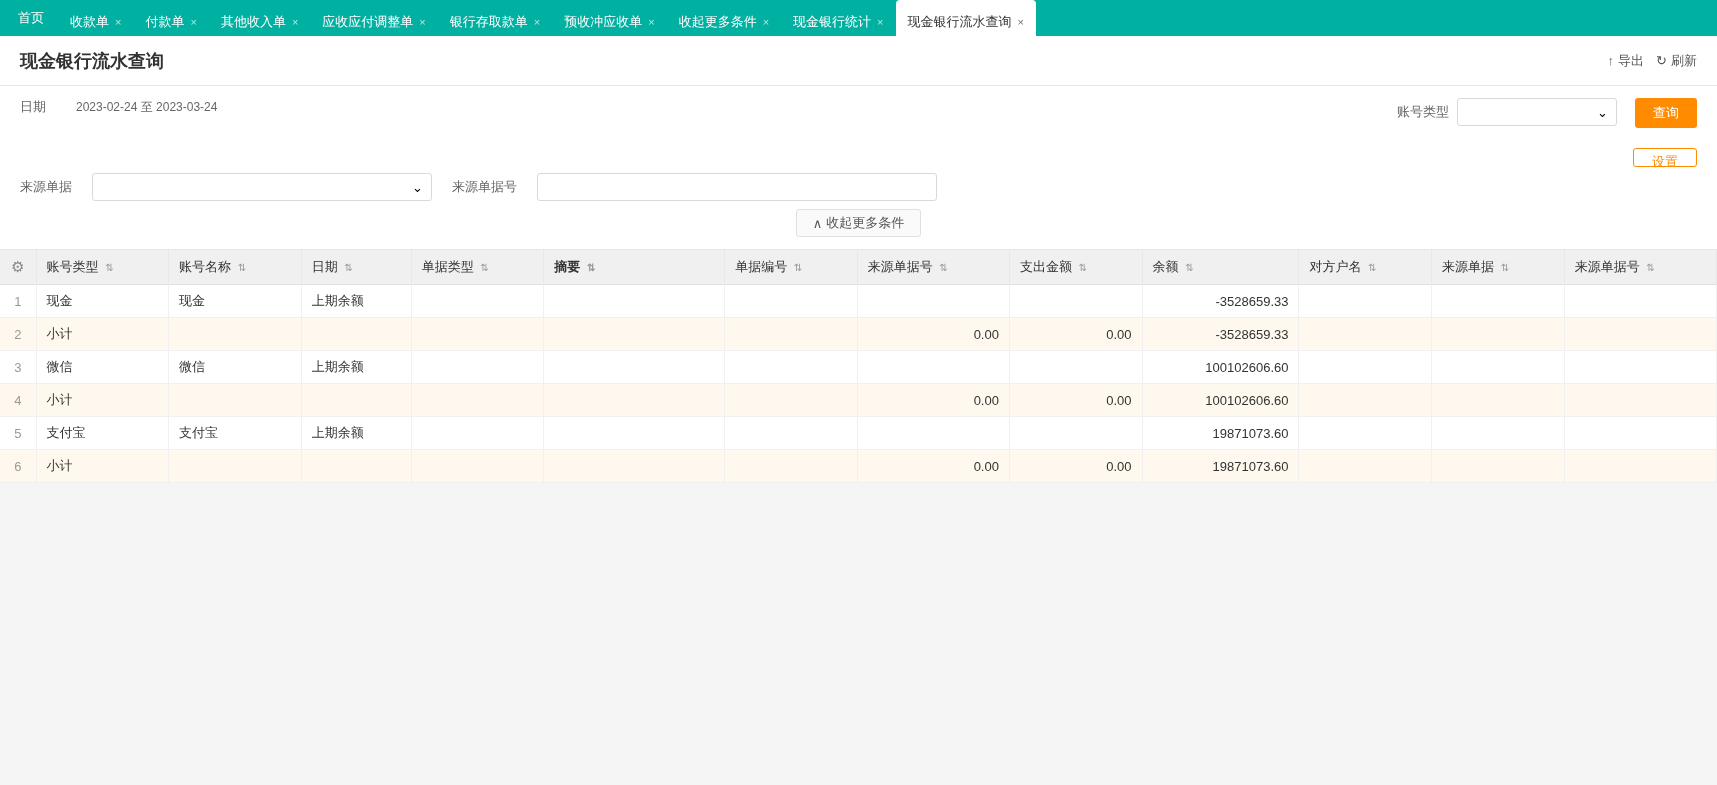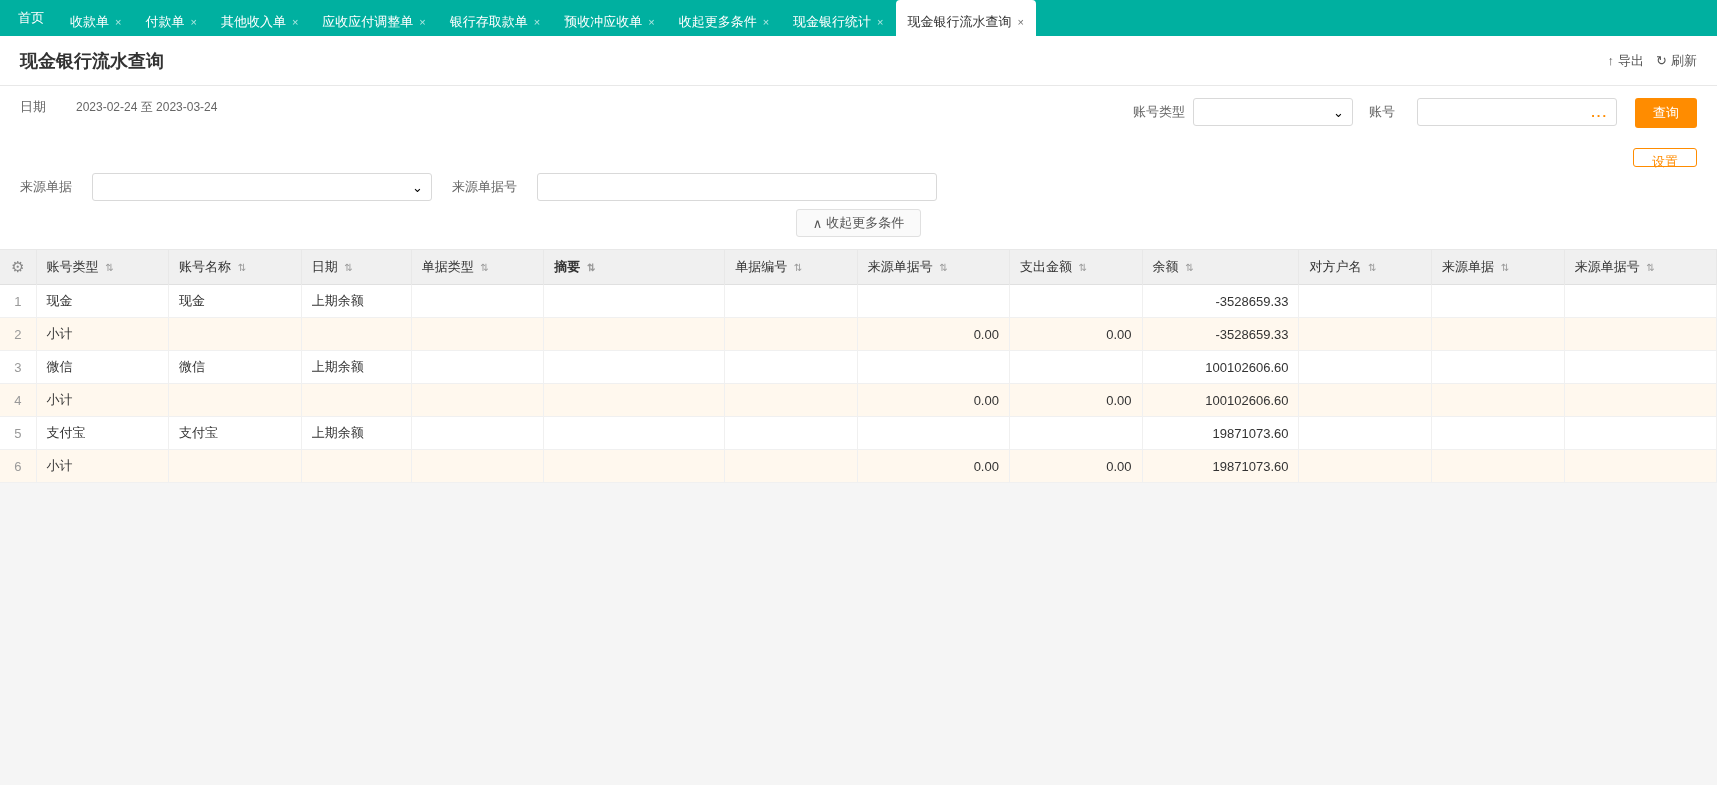--- a/index.html
+++ b/index.html
@@ -327,27 +327,20 @@
       </div>
     </div>
     <div style="display:flex; align-items:center; gap:16px; margin-right: 16px;">
       <div style="display:flex; align-items:center; gap:8px;">
         <span class="filter-label">账号类型</span>
         <div class="select-box">
           <span></span>
           <span>⌄</span>
         </div>
       </div>
-      <div style="display:flex; align-items:center; gap:8px;">
-        <span class="filter-label">账号</span>
-        <div class="account-no-box">
-          <span></span>
-          <span class="ellipsis-btn">...</span>
-        </div>
-      </div>
     </div>
     <div class="action-col">
       <button class="query-btn">查询</button>
       <button class="settings-btn">设置</button>
     </div>
   </div>
 
   <div class="source-row" style="margin-top:6px;">
     <span class="filter-label">来源单据</span>
     <div class="select-box source-select" style="min-width:340px;">

